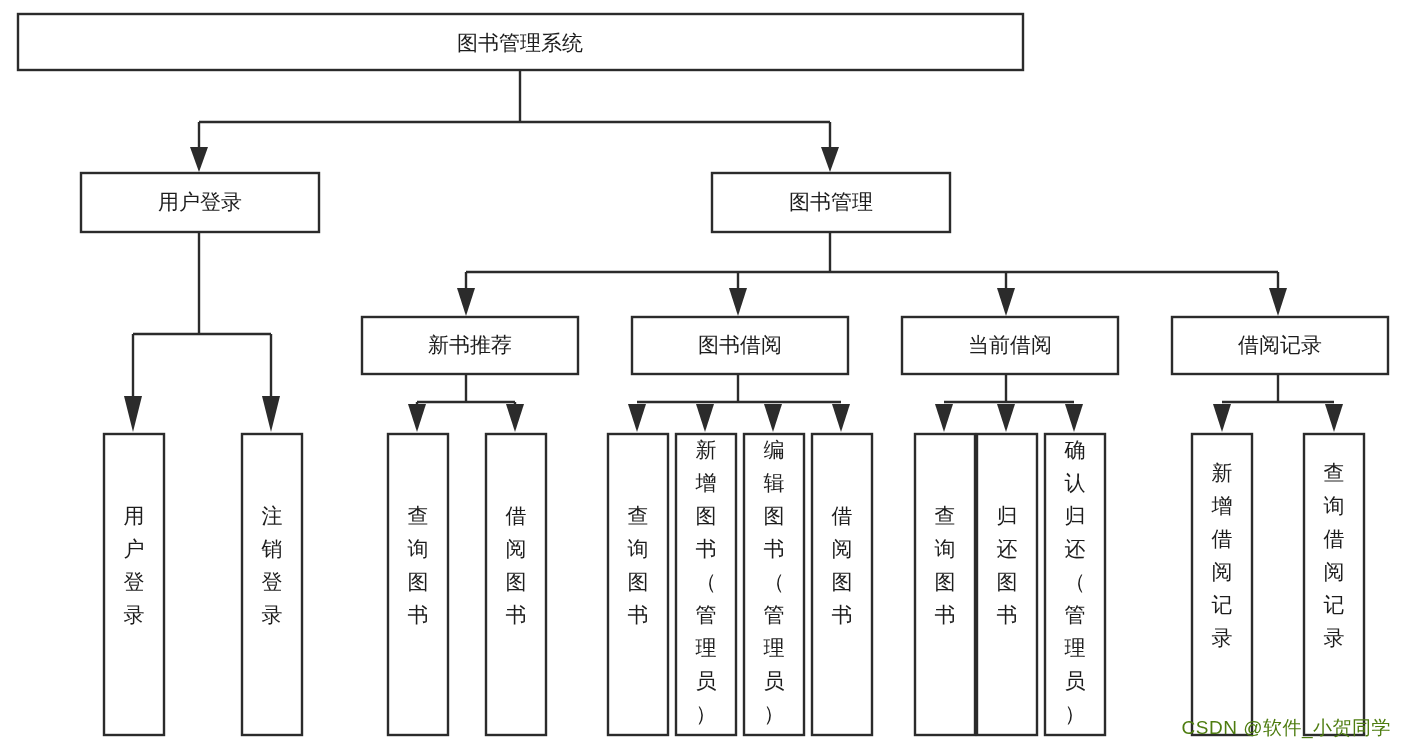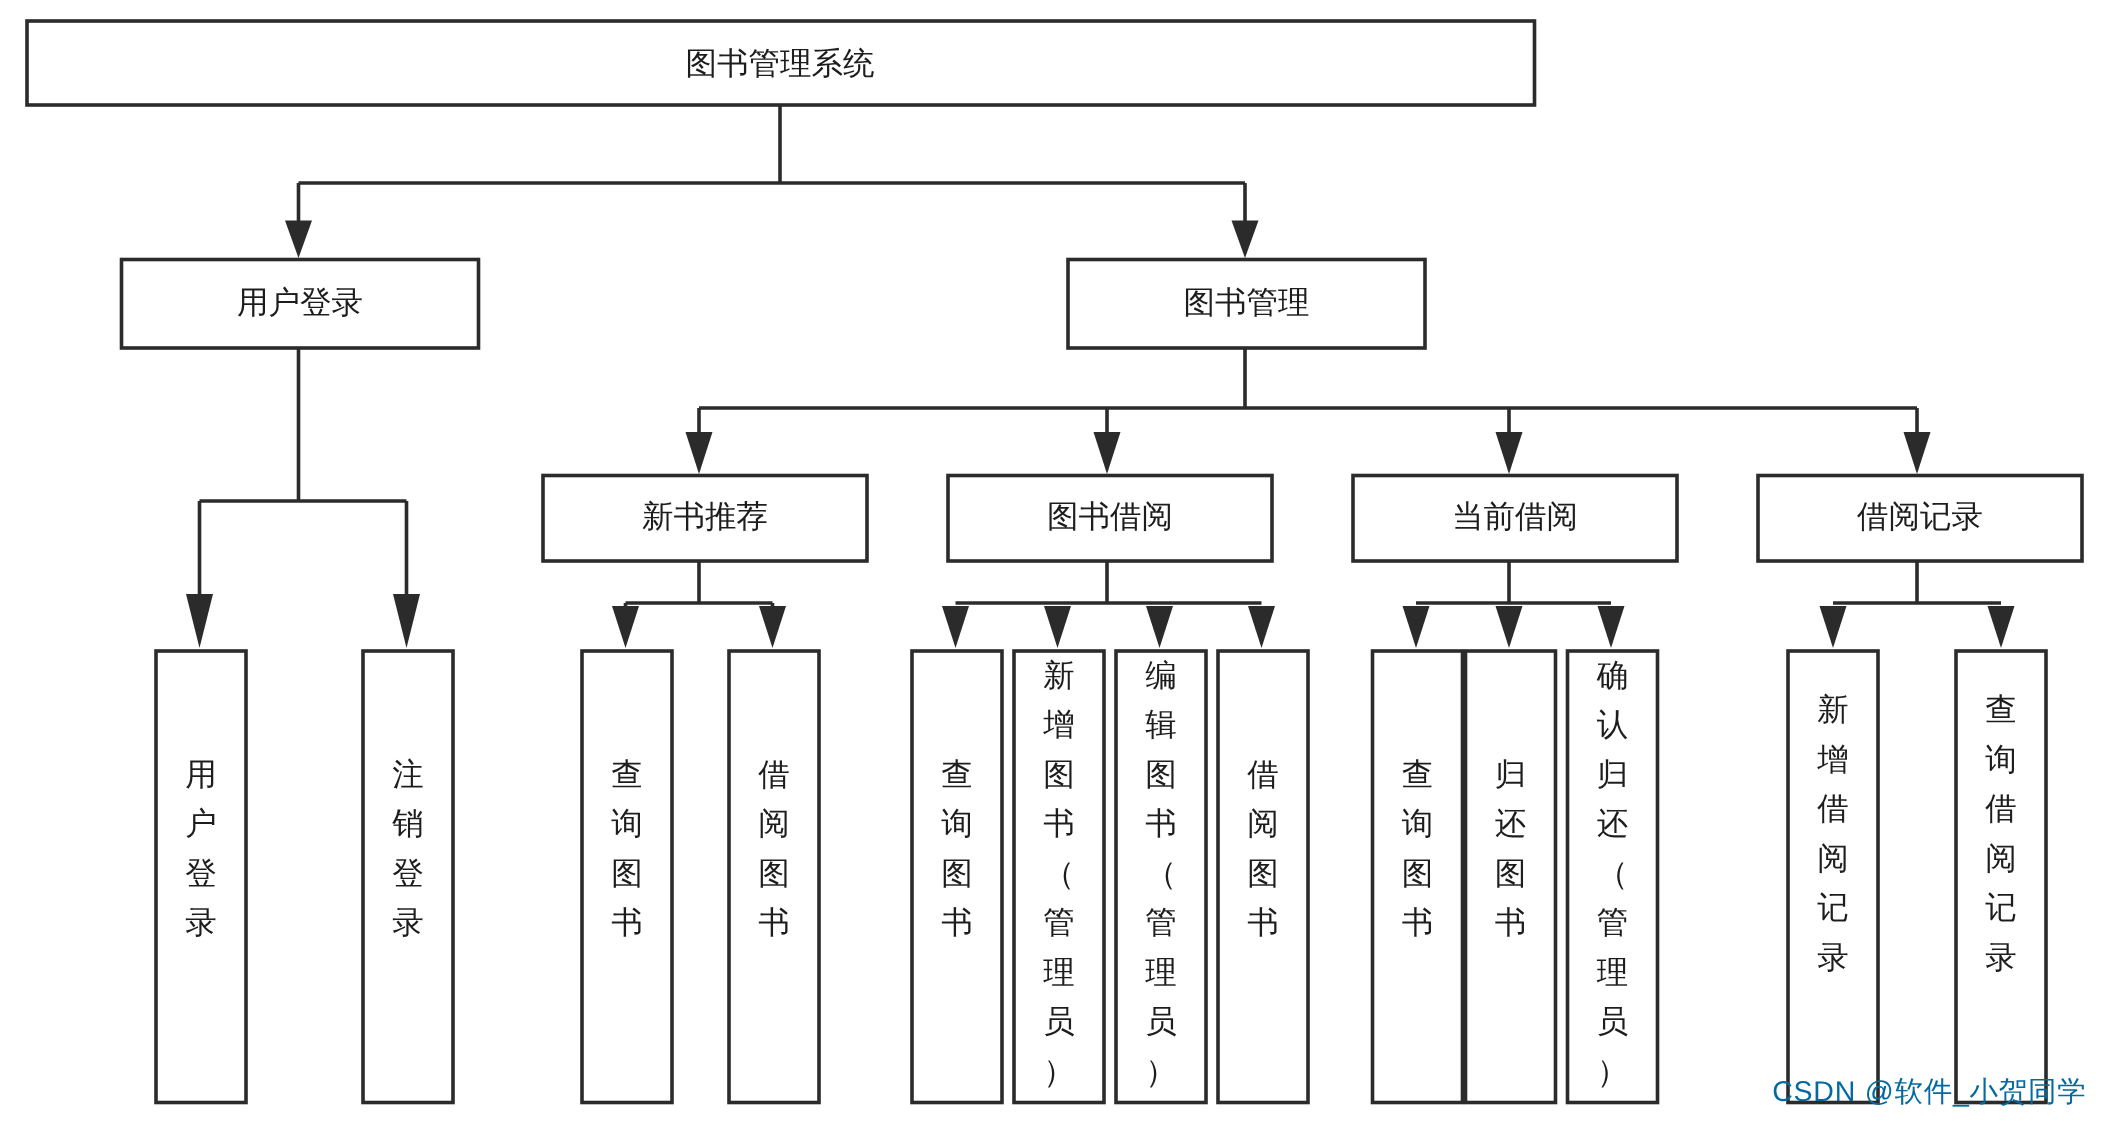--- a/index.html
+++ b/index.html
@@ -49,21 +49,21 @@
     fill: #1d1d1d;
     font-size: 21px;
     text-anchor: middle;
   }
   .watermark {
     position: absolute;
     right: 14px;
     bottom: 6px;
     font-family: "Liberation Sans", "DejaVu Sans", sans-serif;
     font-size: 19px;
-    color: #0369a1;
+    color: #4d7c0f;
     letter-spacing: 0.5px;
     white-space: nowrap;
     pointer-events: none;
   }
 </style>
 </head>
 <body>
 
 <div id="diagram-root">
   <svg width="1405" height="747" viewBox="0 0 1405 747" xmlns="http://www.w3.org/2000/svg">

